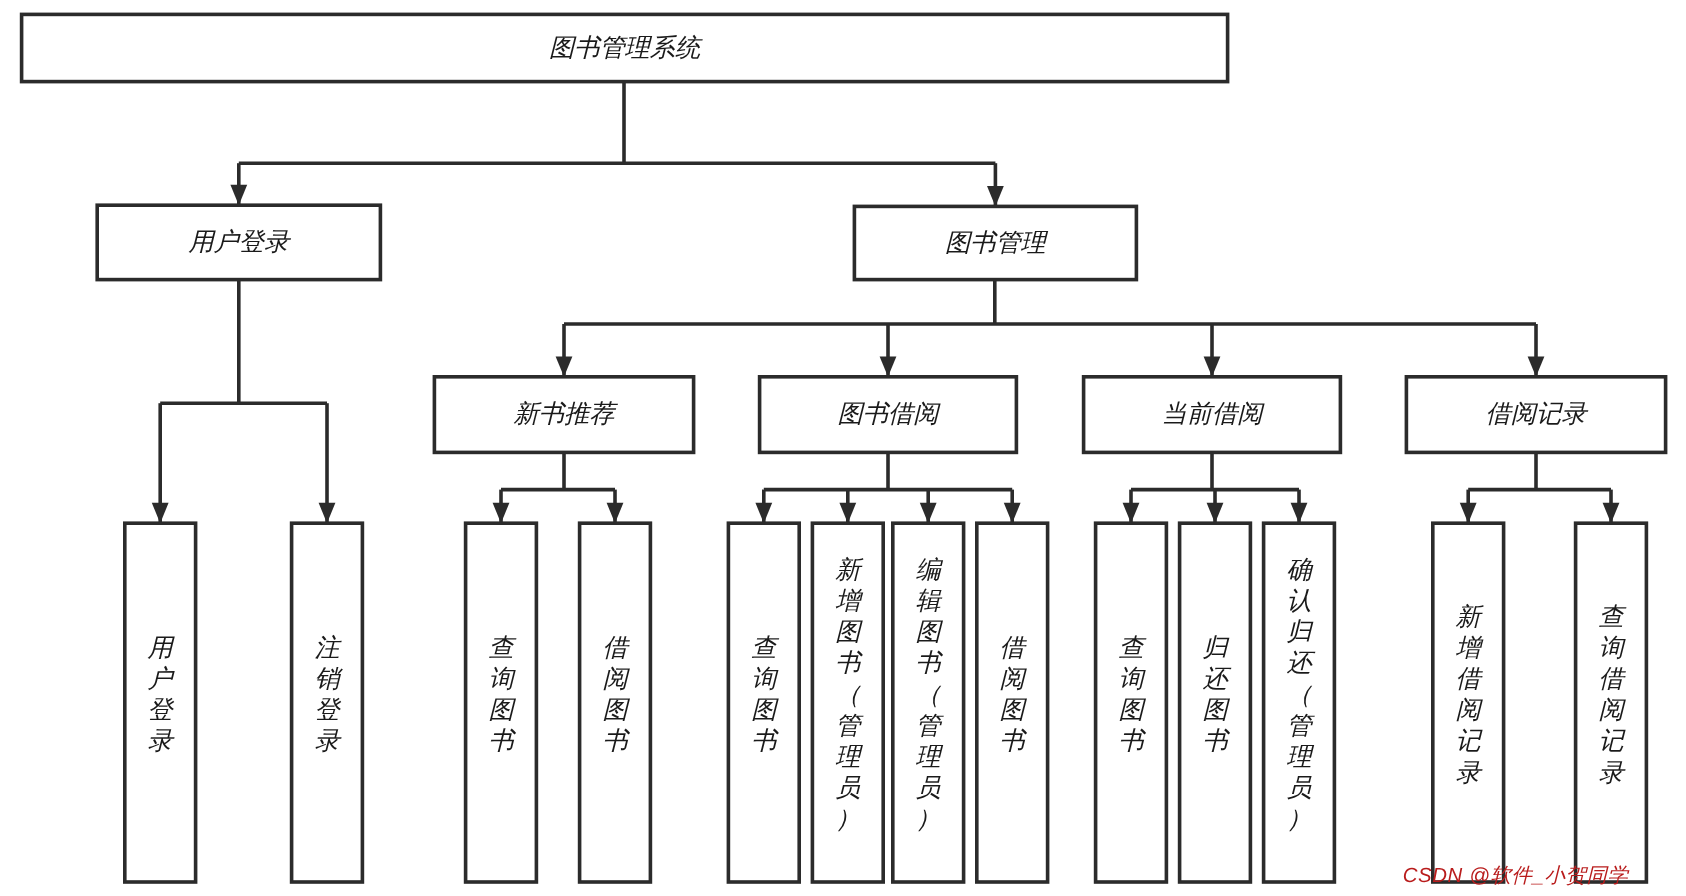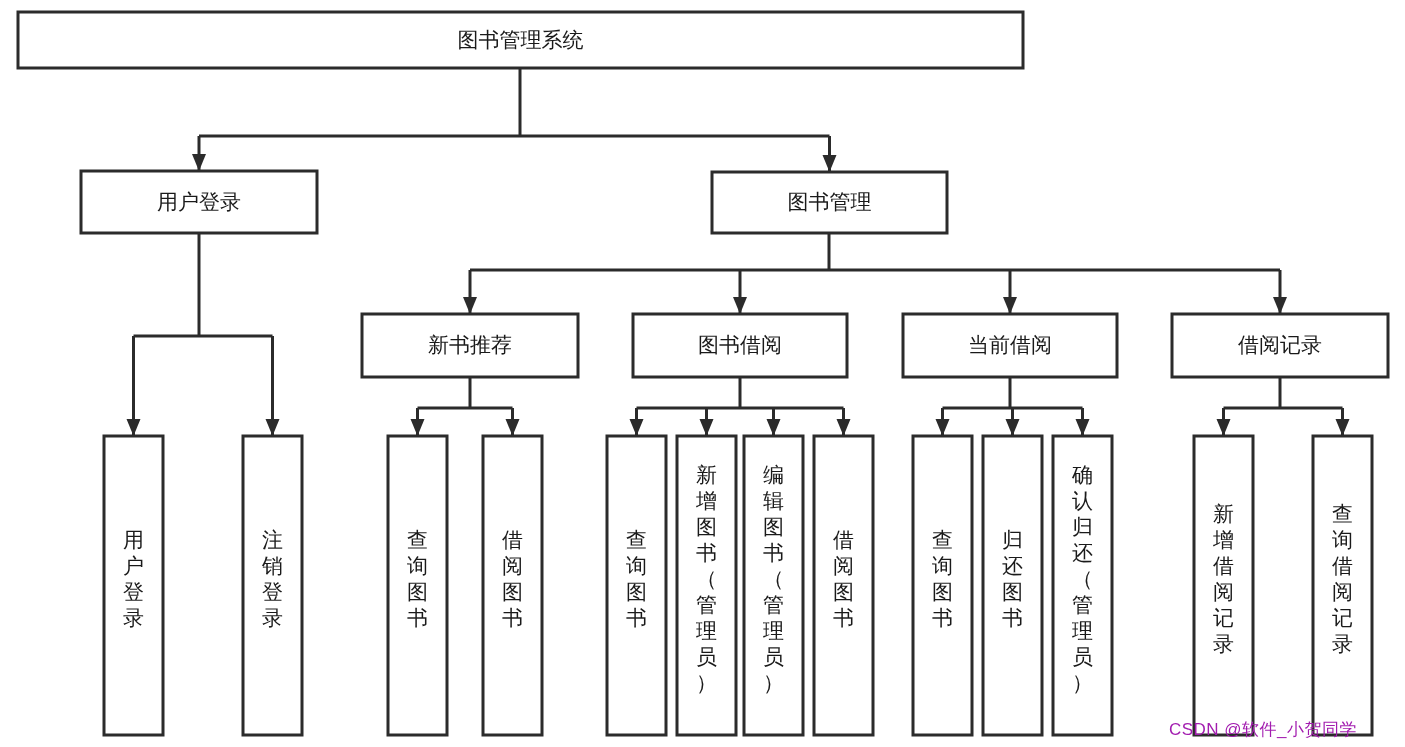--- a/index.html
+++ b/index.html
@@ -13,20 +13,21 @@
     font-family: "Liberation Sans", "DejaVu Sans", sans-serif;
     overflow: hidden;
     position: relative;
   }
   #diagram-root {
     position: absolute;
     left: 0;
     top: 0;
     width: 1365px;
     height: 747px;
+    font-style: italic;
   }
   svg.diagram {
     display: block;
     width: 1405px;
     height: 747px;
   }
   .node-rect {
     fill: #ffffff;
     stroke: #2b2b2b;
     stroke-width: 3;
@@ -56,21 +57,21 @@
     font-size: 21px;
     fill: #1a1a1a;
     text-anchor: middle;
   }
   .watermark {
     position: absolute;
     right: 8px;
     bottom: 6px;
     font-family: "Liberation Sans", "DejaVu Sans", sans-serif;
     font-size: 17px;
-    color: #a21caf;
+    color: #b91c1c;
     letter-spacing: 0.5px;
     white-space: nowrap;
     pointer-events: none;
     user-select: none;
   }
 </style>
 </head>
 <body>
 
 <div id="diagram-root">

